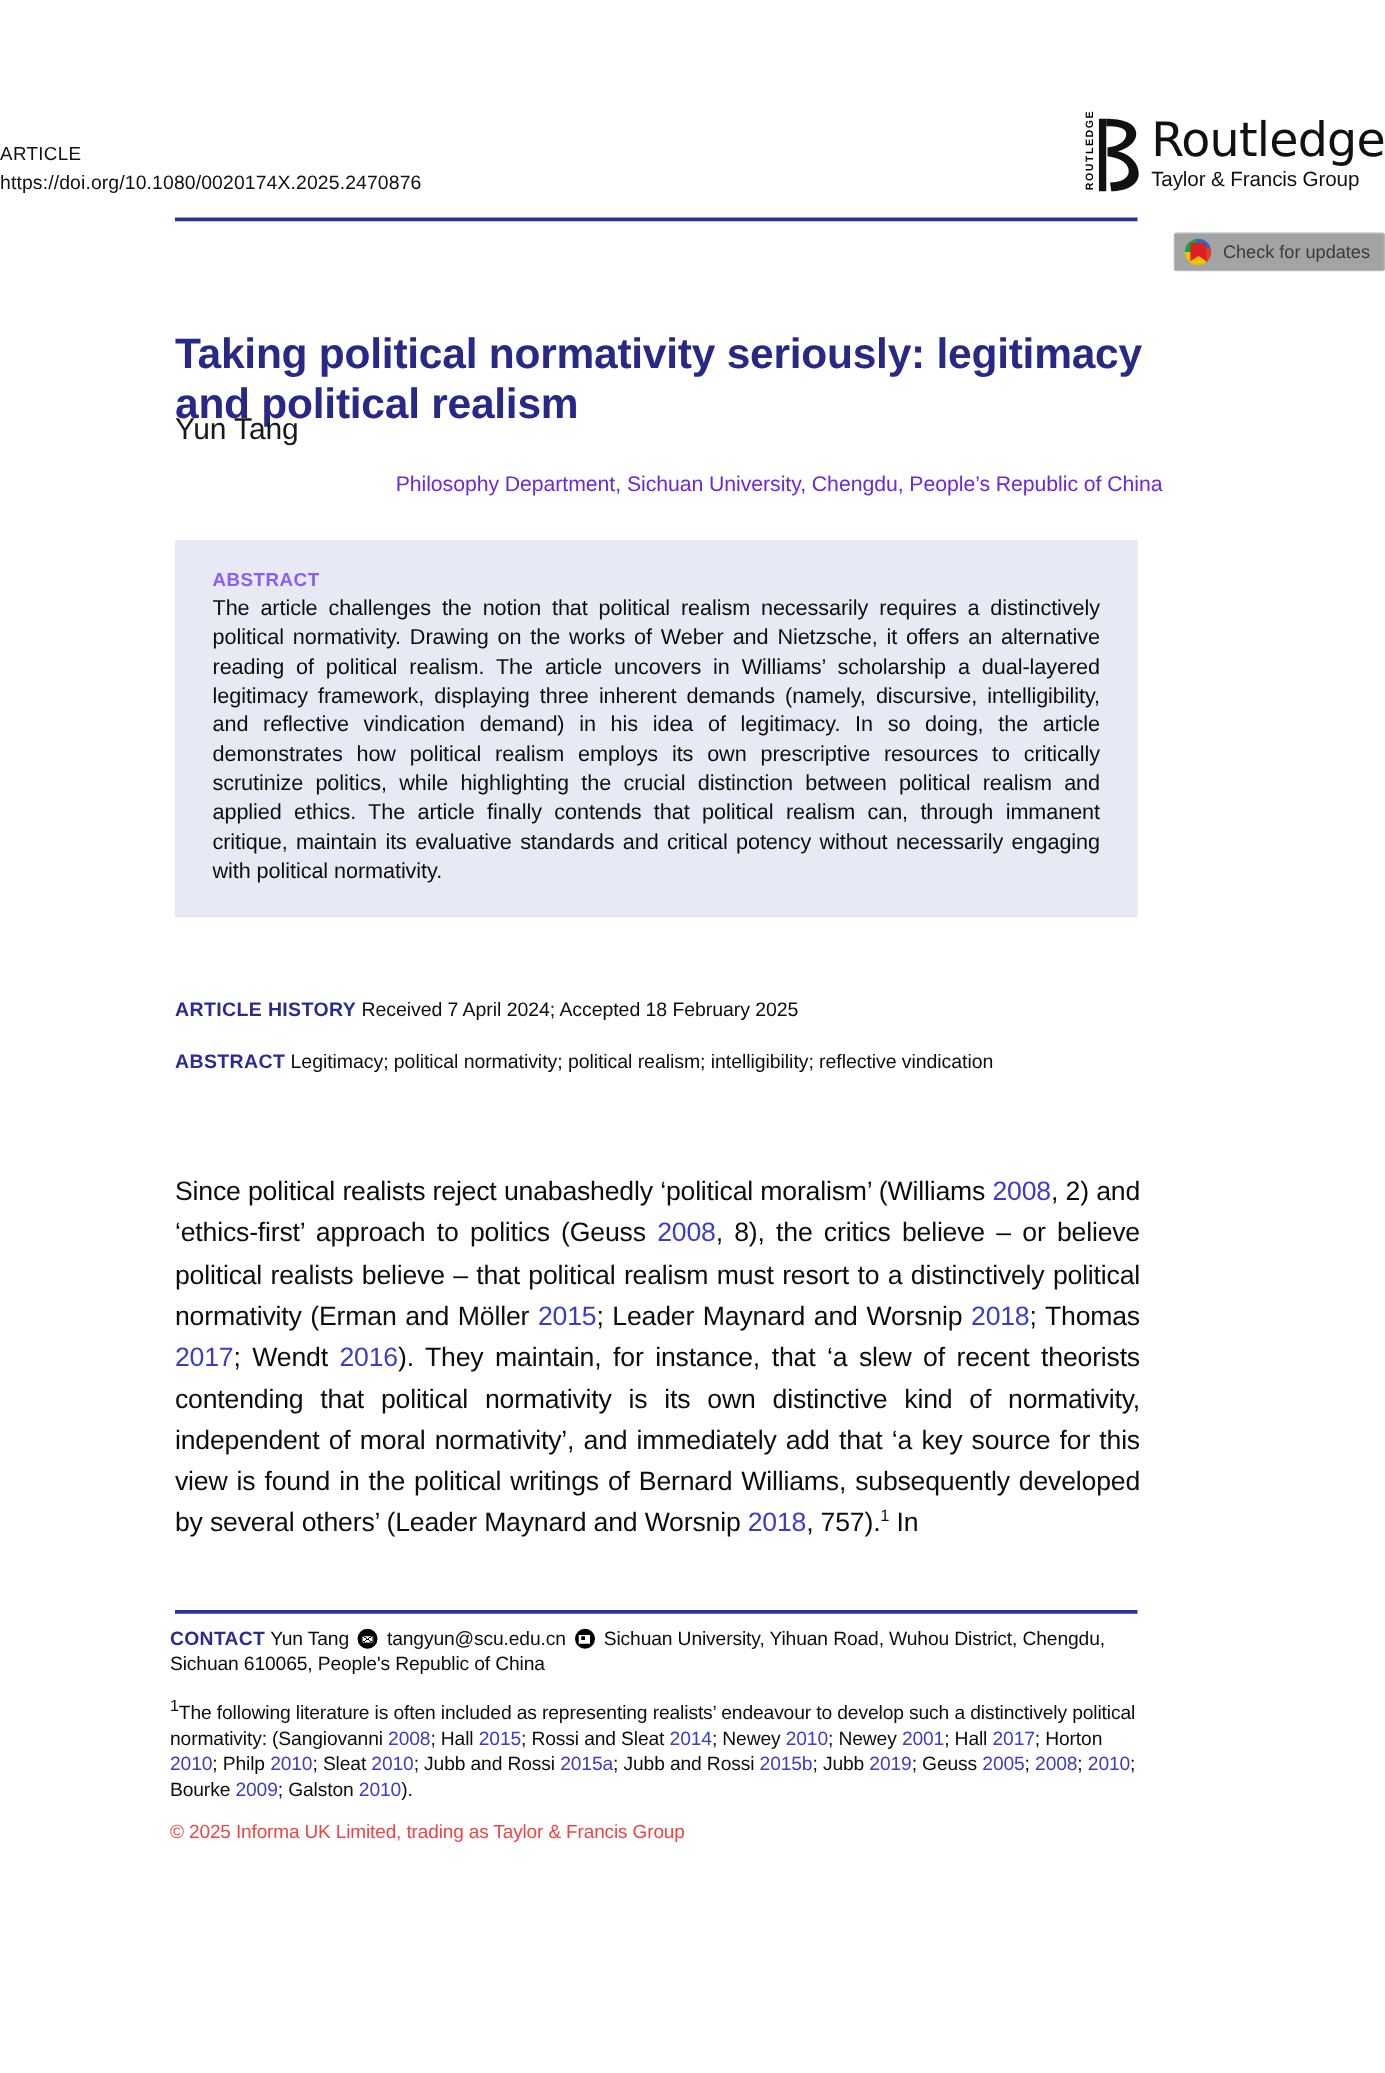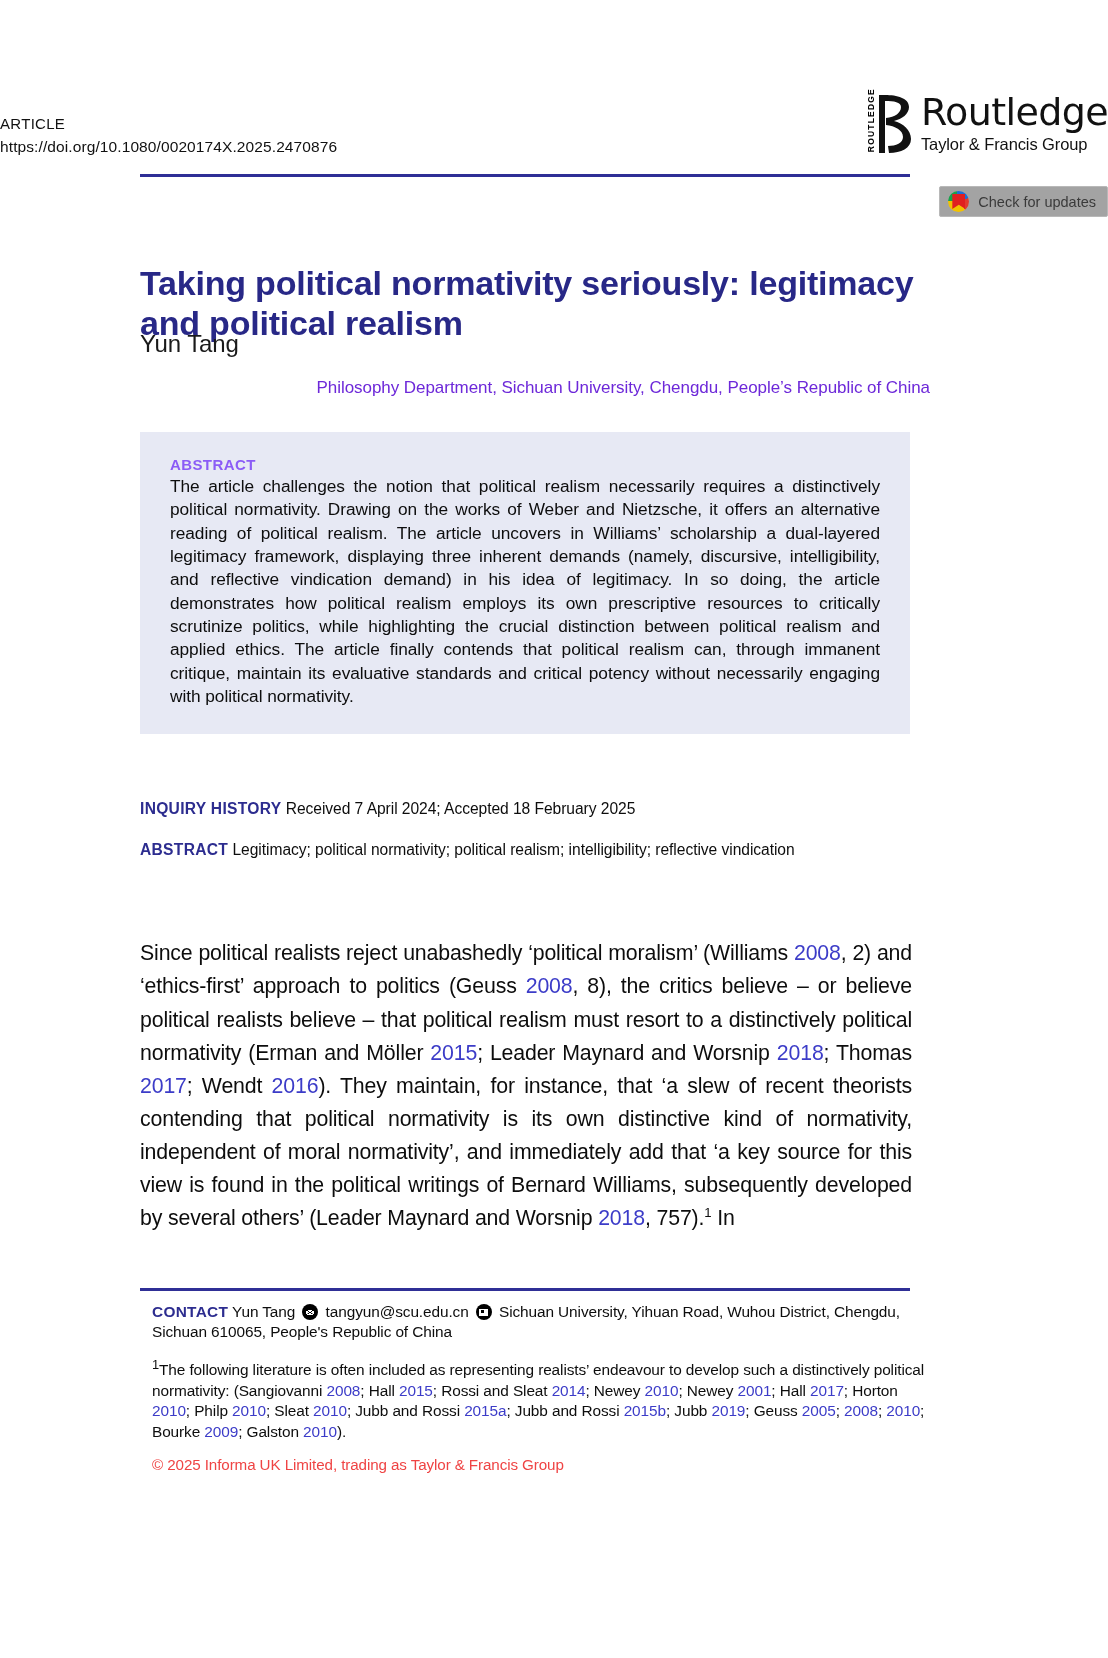--- a/index.html
+++ b/index.html
@@ -230,21 +230,21 @@
     color: #0d0d0d;
     letter-spacing: -0.15px;
     hyphens: none;
   }
   .cite { color: #3c3cc8; }
   sup.fn { font-size: 0.62em; vertical-align: super; }
 
   
   .footer {
     position: absolute;
-    left: 152px;
+    left: 136px;
     top: 1302px;
     width: 780px;
     font-size: 15.4px;
     line-height: 1.33;
     color: #0d0d0d;
     letter-spacing: -0.1px;
   }
   .contact-line { margin-bottom: 1px; }
   .contact-label {
     font-weight: bold;
@@ -348,21 +348,21 @@
   <h1 class="title">Taking political normativity seriously: legitimacy and political realism</h1>
   <div class="author">Yun Tang</div>
   <div class="affiliation">Philosophy Department, Sichuan University, Chengdu, People’s Republic of China</div>
 
   <div class="abstract-box">
     <div class="abstract-head">ABSTRACT</div>
     <div class="abstract-body">The article challenges the notion that political realism necessarily requires a distinctively political normativity. Drawing on the works of Weber and Nietzsche, it offers an alternative reading of political realism. The article uncovers in Williams’ scholarship a dual-layered legitimacy framework, displaying three inherent demands (namely, discursive, intelligibility, and reflective vindication demand) in his idea of legitimacy. In so doing, the article demonstrates how political realism employs its own prescriptive resources to critically scrutinize politics, while highlighting the crucial distinction between political realism and applied ethics. The article finally contends that political realism can, through immanent critique, maintain its evaluative standards and critical potency without necessarily engaging with political normativity.</div>
   </div>
 
   <div class="meta meta-history">
-    <span class="meta-label">INQUIRY HISTORY</span>
+    <span class="meta-label">ARTICLE HISTORY</span>
     <span>Received 7 April 2024; Accepted 18 February 2025</span>
   </div>
 
   <div class="meta meta-keywords">
     <span class="meta-label">ABSTRACT</span>
     <span>Legitimacy; political normativity; political realism; intelligibility; reflective vindication</span>
   </div>
 
   <p class="body-text"><span>Since political realists reject unabashedly ‘political moralism’ (Williams </span><span class="cite">2008</span><span>, 2) and ‘ethics-first’ approach to politics (Geuss </span><span class="cite">2008</span><span>, 8), the critics believe – or believe political realists believe – that political realism must resort to a distinctively political normativity (Erman and Möller </span><span class="cite">2015</span><span>; Leader Maynard and Worsnip </span><span class="cite">2018</span><span>; Thomas </span><span class="cite">2017</span><span>; Wendt </span><span class="cite">2016</span><span>). They maintain, for instance, that ‘a slew of recent theorists contending that political normativity is its own distinctive kind of normativity, independent of moral normativity’, and immediately add that ‘a key source for this view is found in the political writings of Bernard Williams, subsequently developed by several others’ (Leader Maynard and Worsnip </span><span class="cite">2018</span><span>, 757).</span><sup class="fn">1</sup><span> In</span></p>
 

